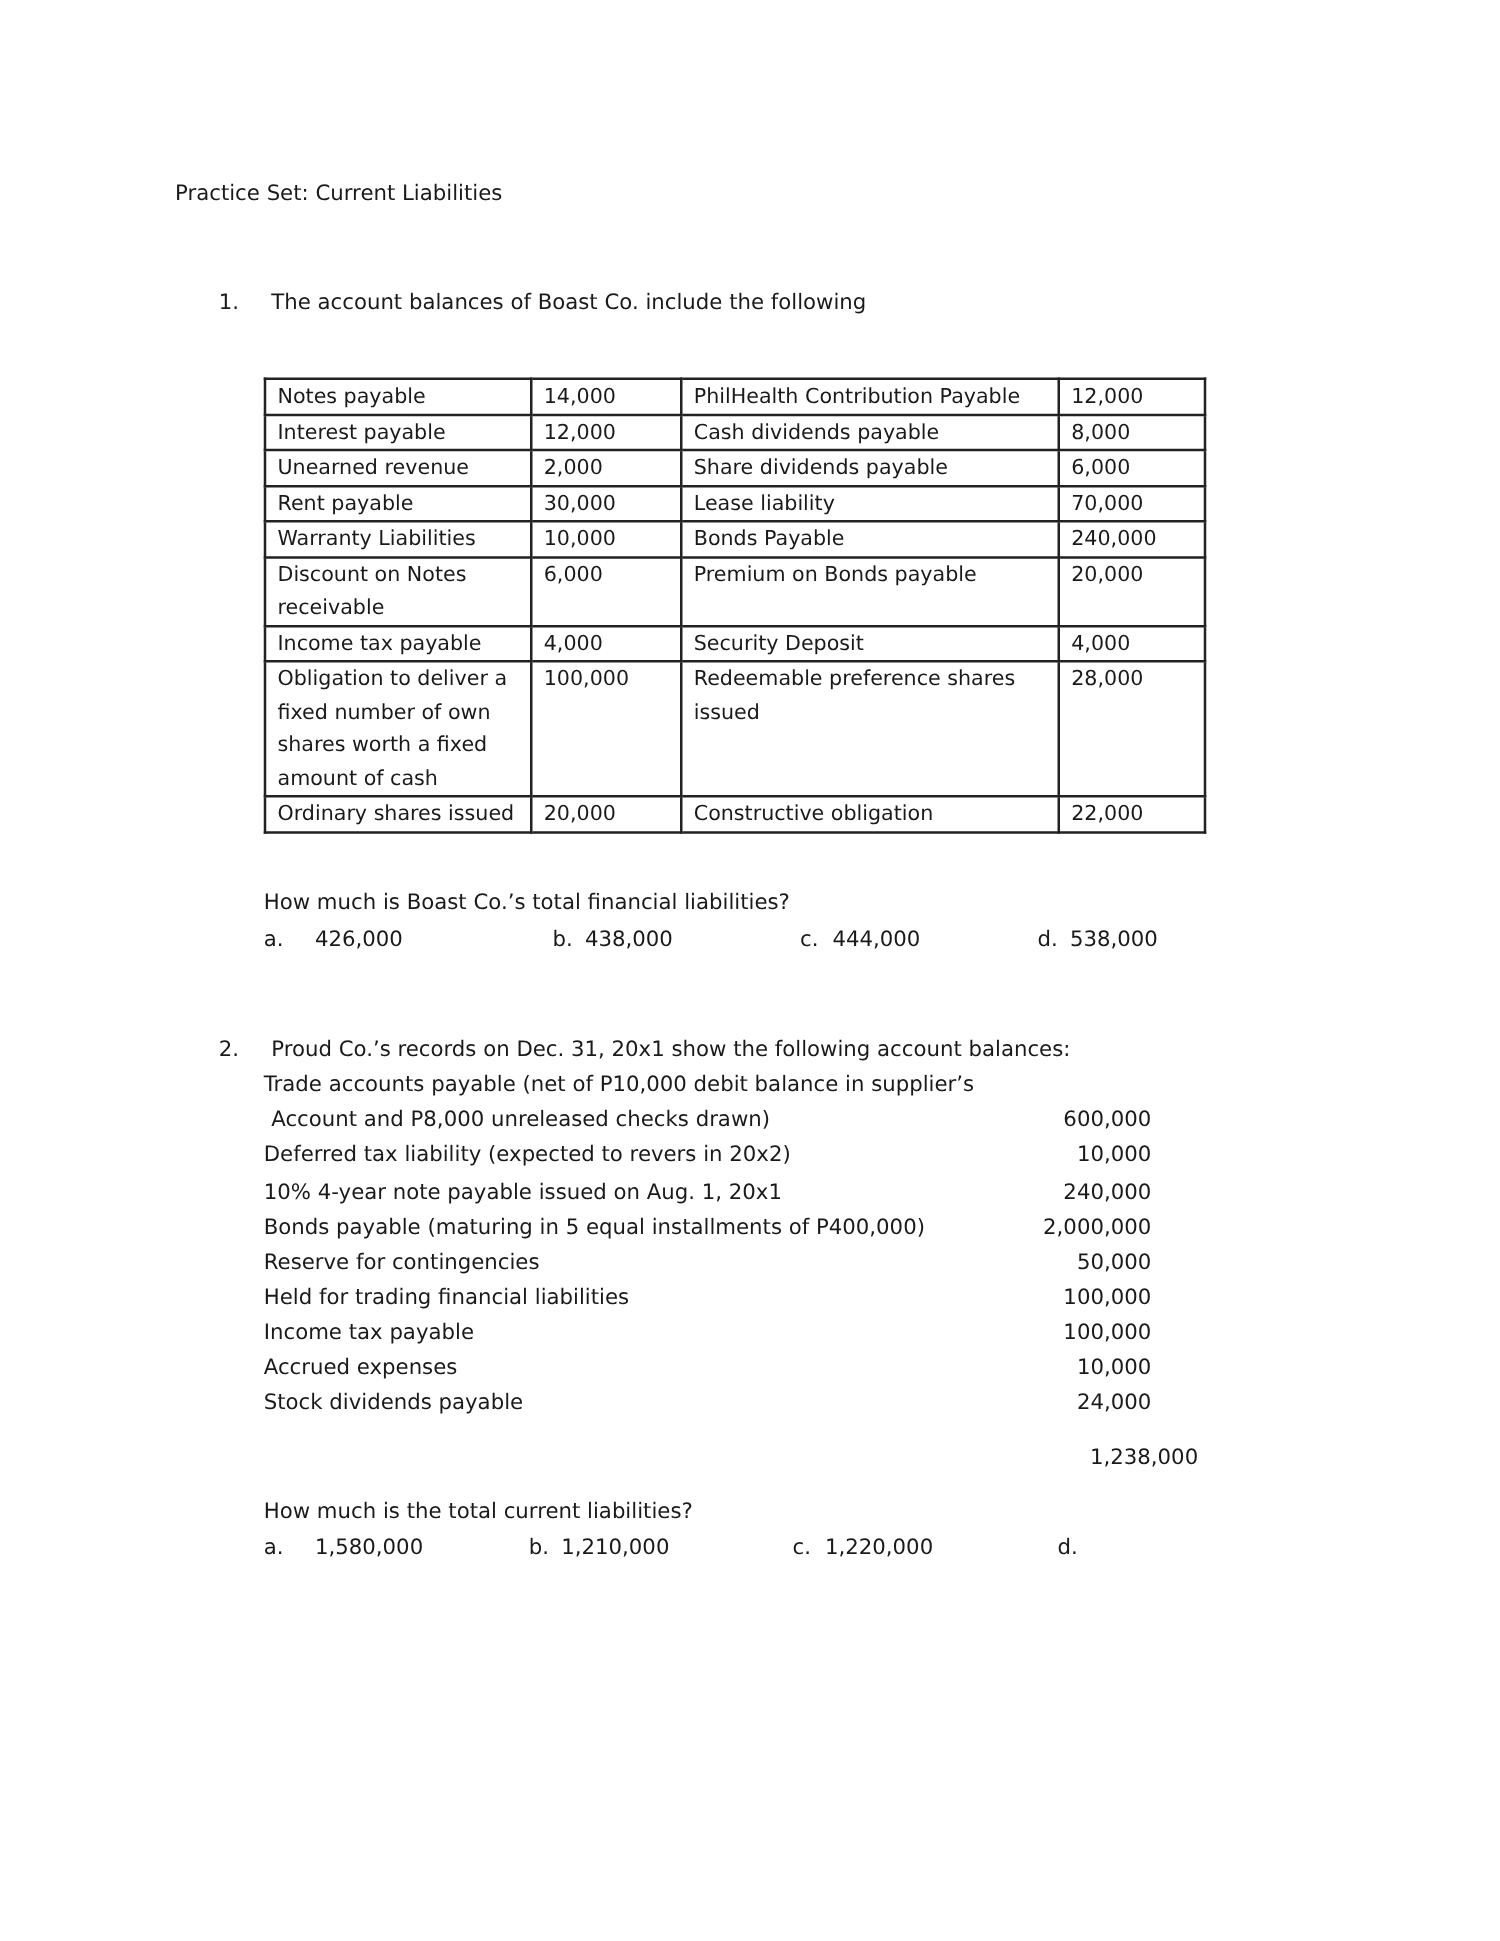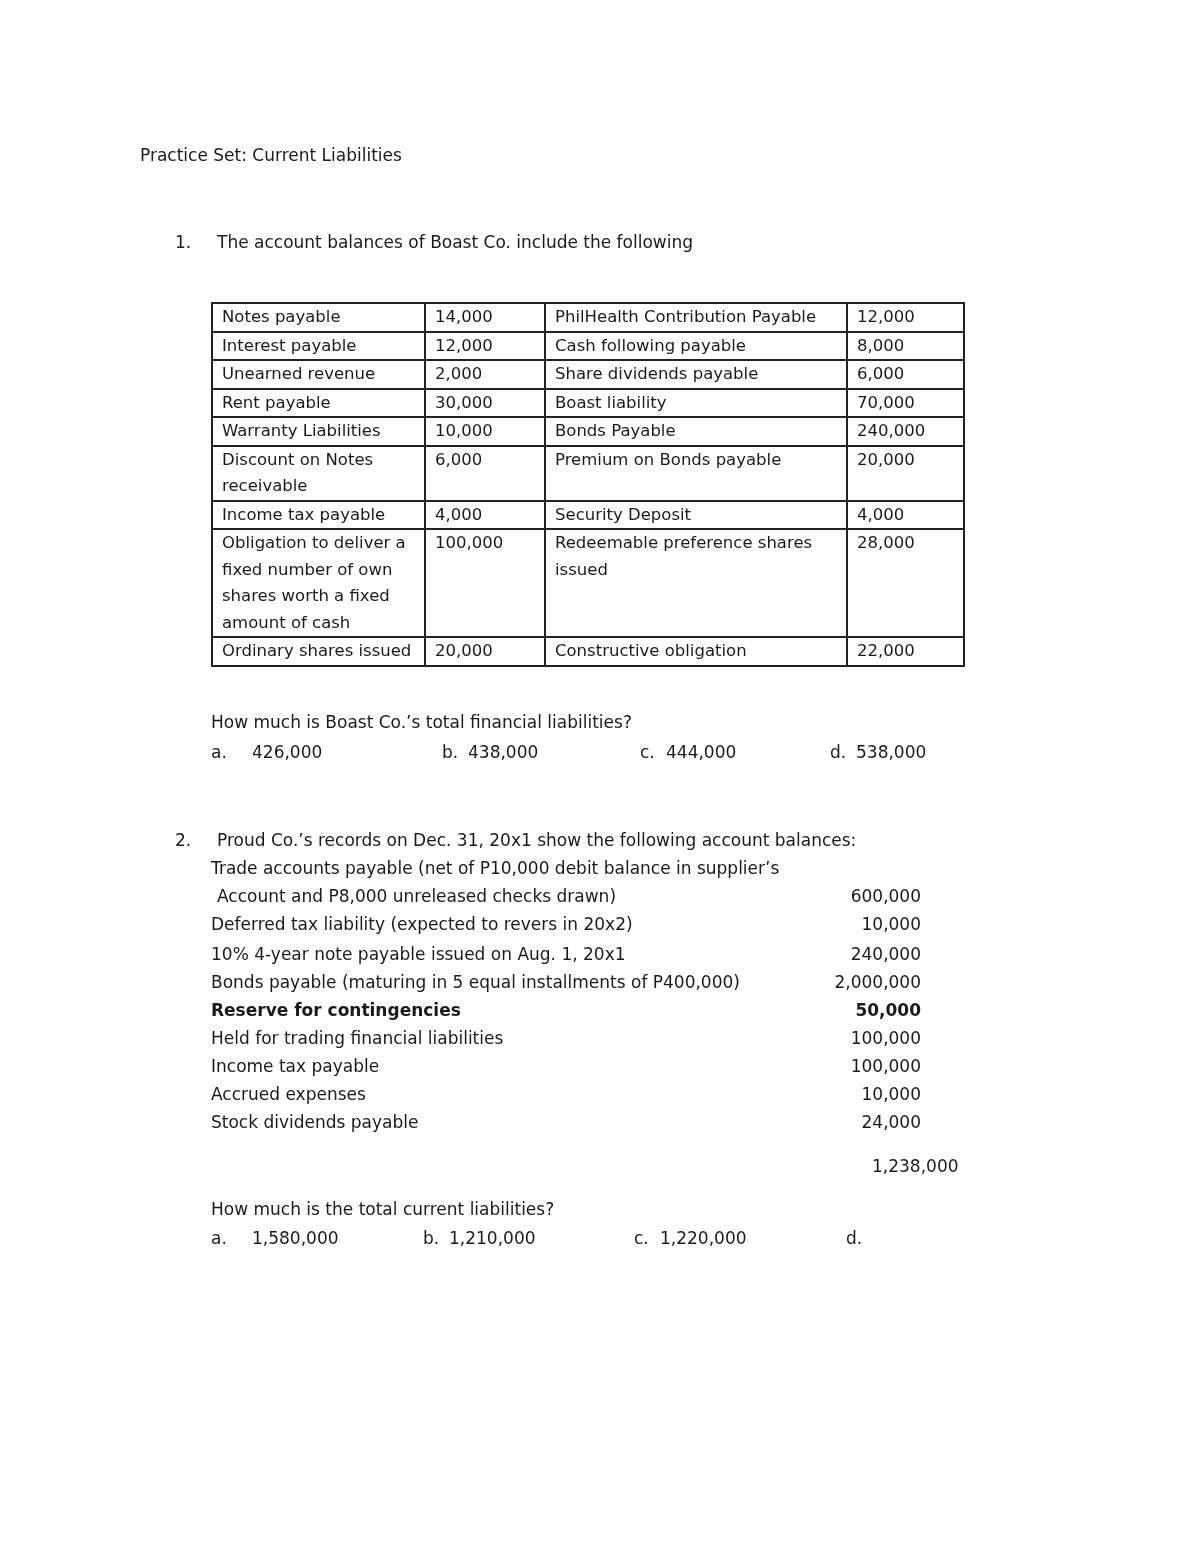--- a/index.html
+++ b/index.html
@@ -59,33 +59,33 @@
   <tbody>
     <tr>
       <td class="c1">Notes payable</td>
       <td class="c2">14,000</td>
       <td class="c3">PhilHealth Contribution Payable</td>
       <td class="c4">12,000</td>
     </tr>
     <tr>
       <td class="c1">Interest payable</td>
       <td class="c2">12,000</td>
-      <td class="c3">Cash following payable</td>
+      <td class="c3">Cash dividends payable</td>
       <td class="c4">8,000</td>
     </tr>
     <tr>
       <td class="c1">Unearned revenue</td>
       <td class="c2">2,000</td>
       <td class="c3">Share dividends payable</td>
       <td class="c4">6,000</td>
     </tr>
     <tr>
       <td class="c1">Rent payable</td>
       <td class="c2">30,000</td>
-      <td class="c3">Boast liability</td>
+      <td class="c3">Lease liability</td>
       <td class="c4">70,000</td>
     </tr>
     <tr>
       <td class="c1">Warranty Liabilities</td>
       <td class="c2">10,000</td>
       <td class="c3">Bonds Payable</td>
       <td class="c4">240,000</td>
     </tr>
     <tr>
       <td class="c1">Discount on Notes receivable</td>
@@ -139,21 +139,21 @@
   <span class="val">10,000</span>
 </div>
 <div class="list-row" style="top:944px;">
   <span class="lbl">10% 4-year note payable issued on Aug. 1, 20x1</span>
   <span class="val">240,000</span>
 </div>
 <div class="list-row" style="top:972px;">
   <span class="lbl">Bonds payable (maturing in 5 equal installments of P400,000)</span>
   <span class="val">2,000,000</span>
 </div>
-<div class="list-row" style="top:1000px;font-weight:bold;">
+<div class="list-row" style="top:1000px;">
   <span class="lbl">Reserve for contingencies</span>
   <span class="val">50,000</span>
 </div>
 <div class="list-row" style="top:1028px;">
   <span class="lbl">Held for trading financial liabilities</span>
   <span class="val">100,000</span>
 </div>
 <div class="list-row" style="top:1056px;">
   <span class="lbl">Income tax payable</span>
   <span class="val">100,000</span>

